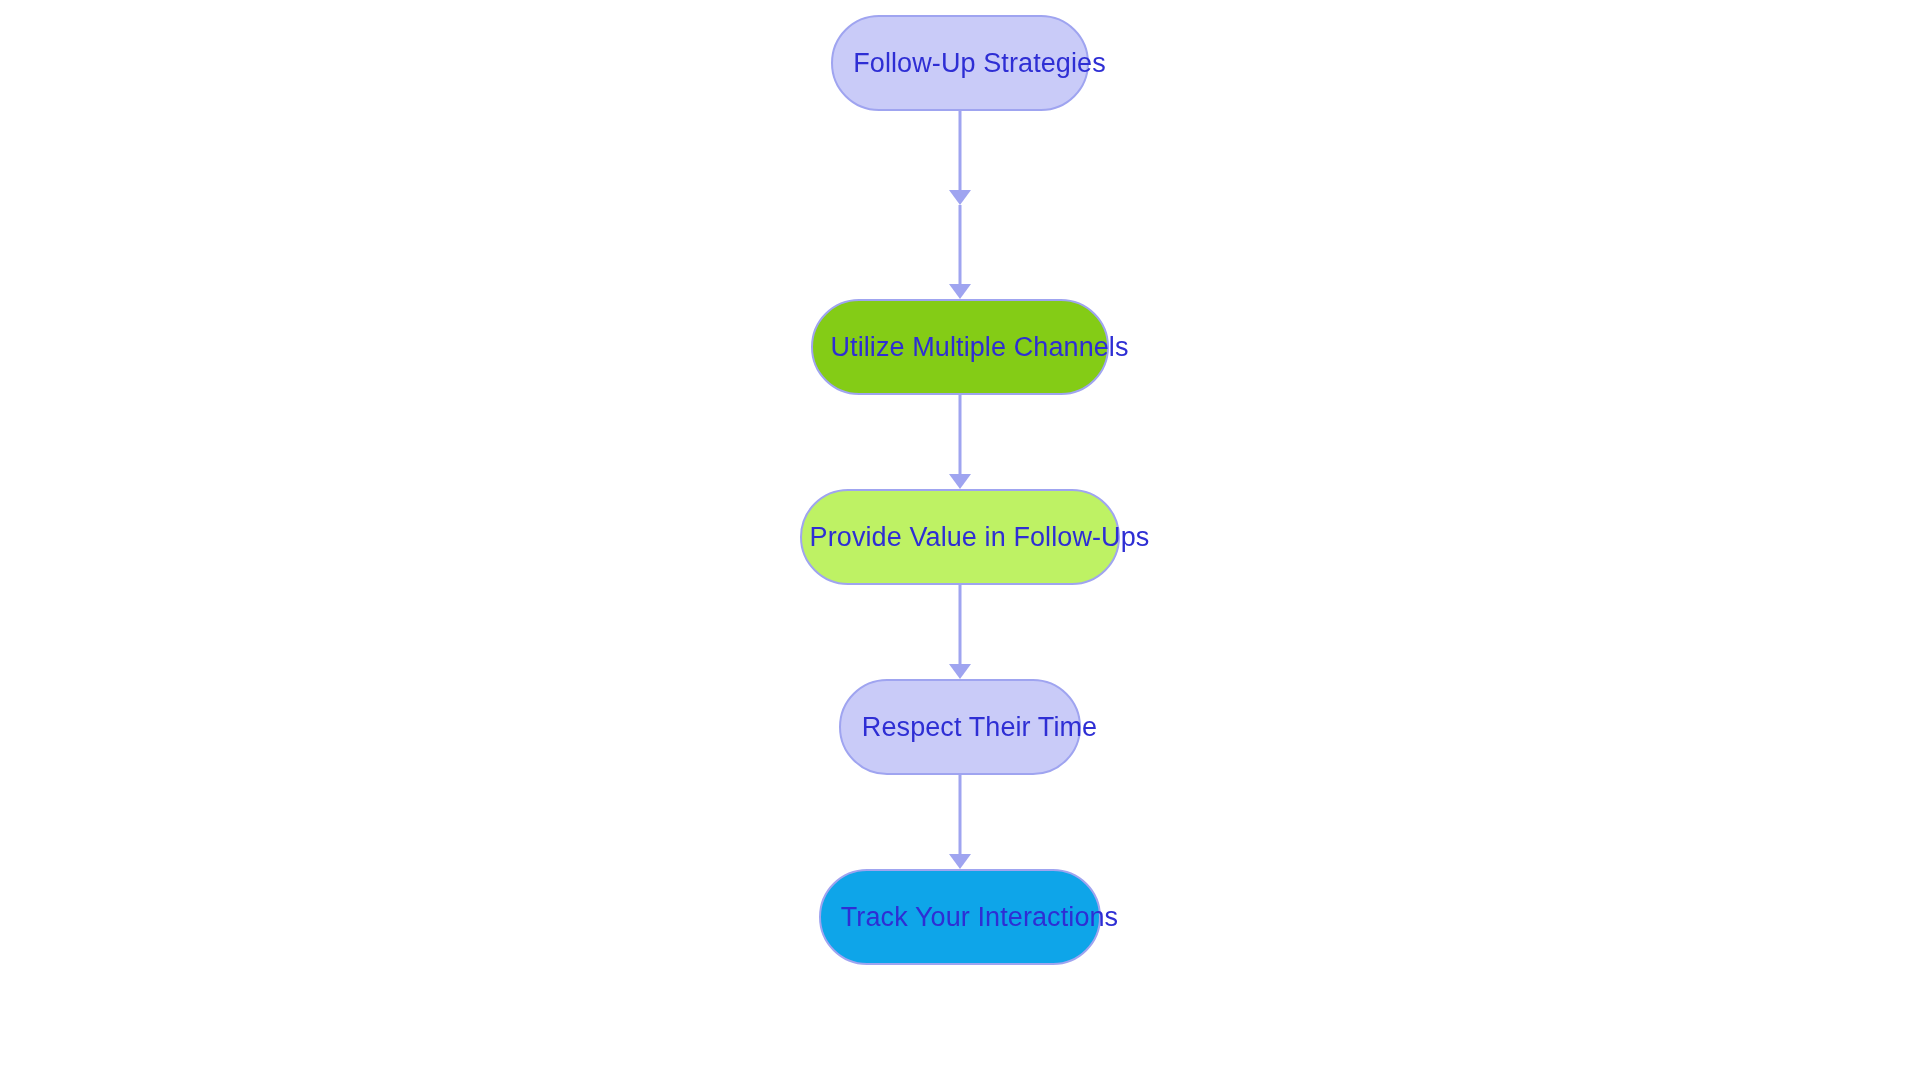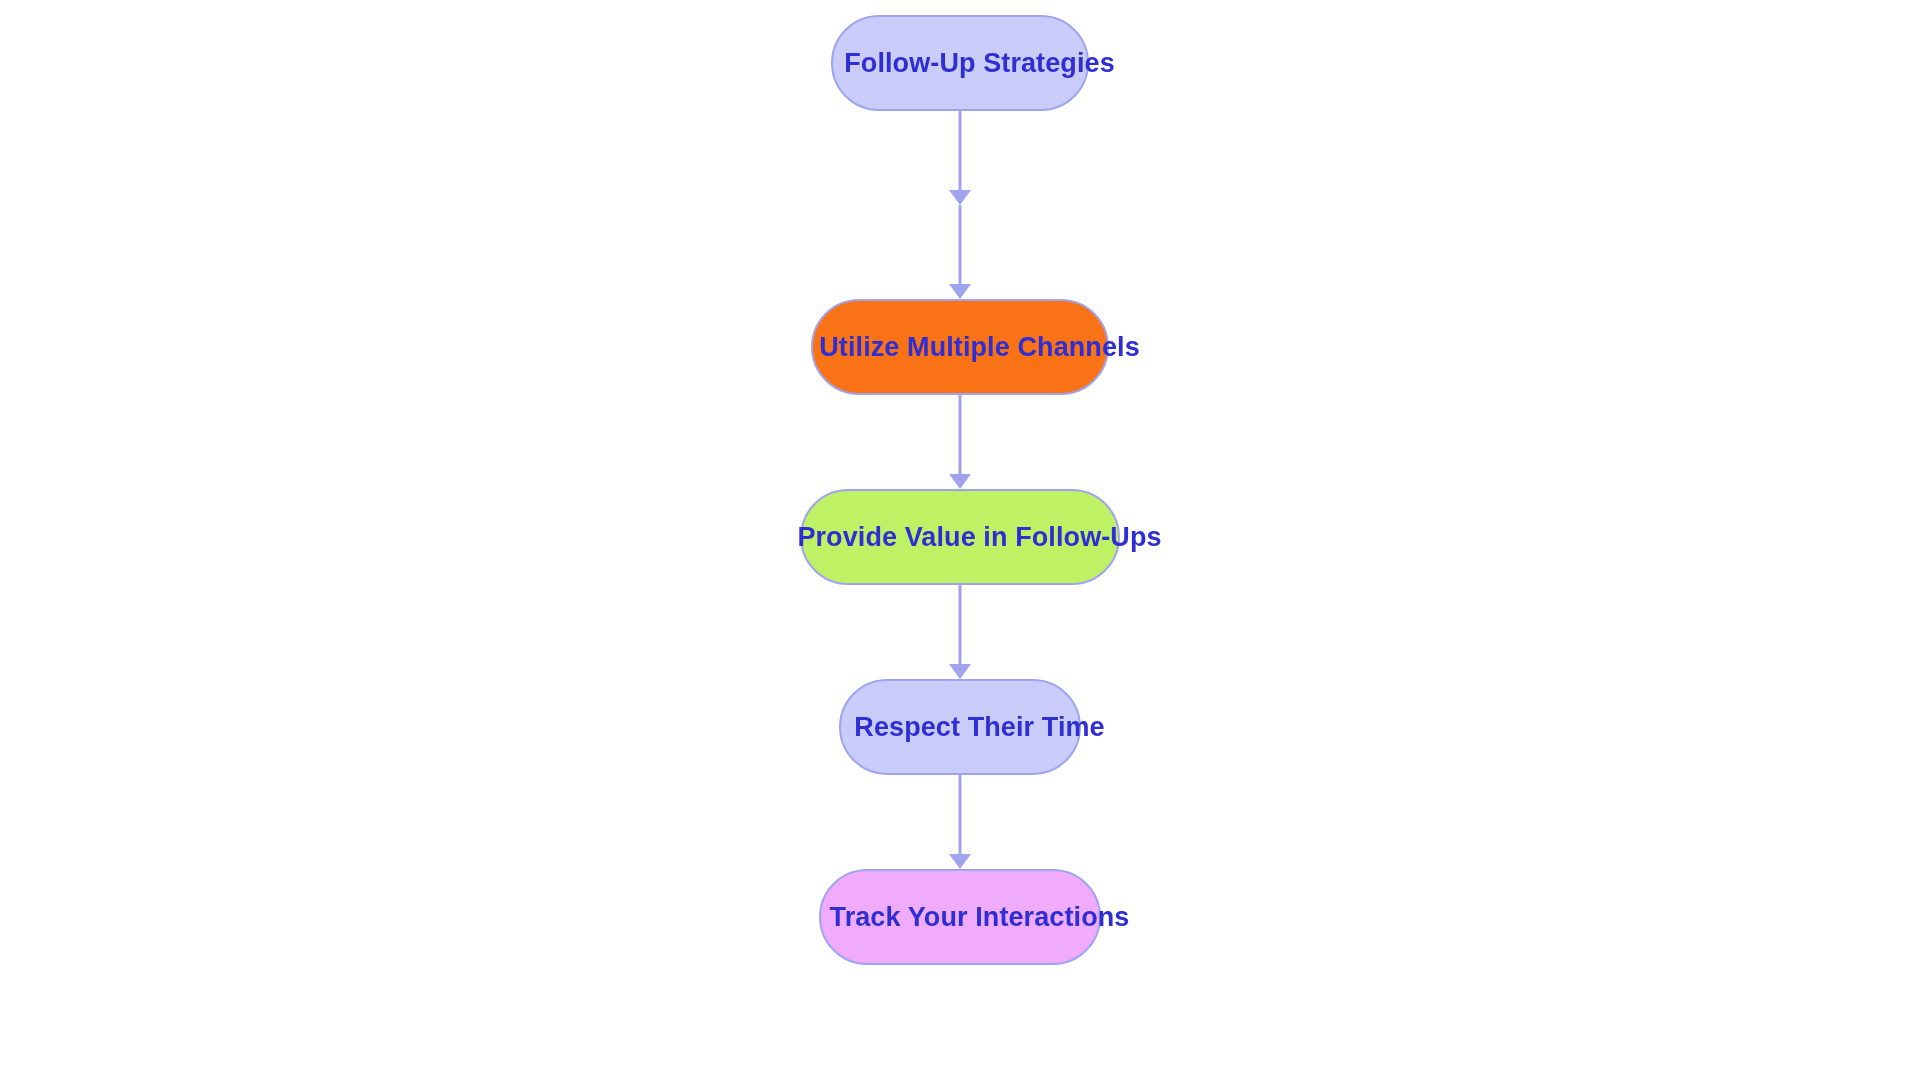--- a/index.html
+++ b/index.html
@@ -43,21 +43,21 @@
     justify-content: center;
     padding: 0 34px;
     white-space: nowrap;
   }
 
   .node-label {
     font-size: 27px;
     line-height: 1;
     color: #2e2ed4;
     letter-spacing: 0.1px;
-    font-weight: 700;
+    font-weight: 400;
     margin-left: 39px;
   }
 
   .connector {
     position: relative;
     width: 24px;
     height: 94px;
     display: flex;
     justify-content: center;
   }
@@ -105,21 +105,21 @@
       <div class="connector-line" style="background: rgb(159, 164, 240);"></div>
       <div class="connector-arrow" style="border-top-color: rgb(159, 164, 240);"></div>
     </div>
 
 
     <div class="connector">
       <div class="connector-line" style="background: rgb(159, 164, 240);"></div>
       <div class="connector-arrow" style="border-top-color: rgb(159, 164, 240);"></div>
     </div>
 
-    <div class="node" style="width: 298px; background: #f97316; border-color: rgb(159, 164, 240);">
+    <div class="node" style="width: 298px; background: #84cc16; border-color: rgb(159, 164, 240);">
       <span class="node-label" style="color: rgb(46, 46, 212);">Utilize Multiple Channels</span>
     </div>
 
     <div class="connector">
       <div class="connector-line" style="background: rgb(159, 164, 240);"></div>
       <div class="connector-arrow" style="border-top-color: rgb(159, 164, 240);"></div>
     </div>
 
     <div class="node" style="width: 320px; background: #bef264; border-color: rgb(159, 164, 240);">
       <span class="node-label" style="color: rgb(46, 46, 212);">Provide Value in Follow-Ups</span>
@@ -132,18 +132,18 @@
 
     <div class="node" style="width: 242px; background: rgb(201, 203, 248); border-color: rgb(159, 164, 240); align-items: center;">
       <span class="node-label" style="color: rgb(46, 46, 212);">Respect Their Time</span>
     </div>
 
     <div class="connector">
       <div class="connector-line" style="background: rgb(159, 164, 240);"></div>
       <div class="connector-arrow" style="border-top-color: rgb(159, 164, 240);"></div>
     </div>
 
-    <div class="node" style="width: 282px; background: #f0abfc; border-color: rgb(159, 164, 240);">
+    <div class="node" style="width: 282px; background: #0ea5e9; border-color: rgb(159, 164, 240);">
       <span class="node-label" style="color: rgb(46, 46, 212);">Track Your Interactions</span>
     </div>
 
   </div>
 </div>
 
 </body></html>

